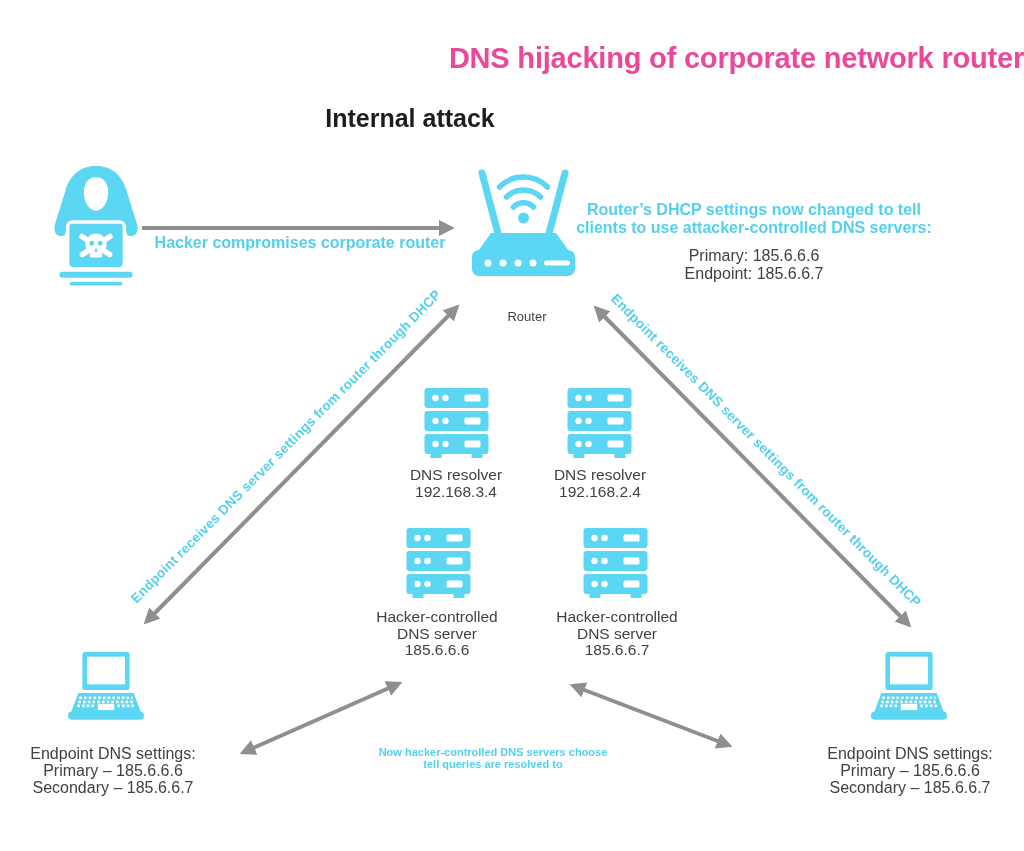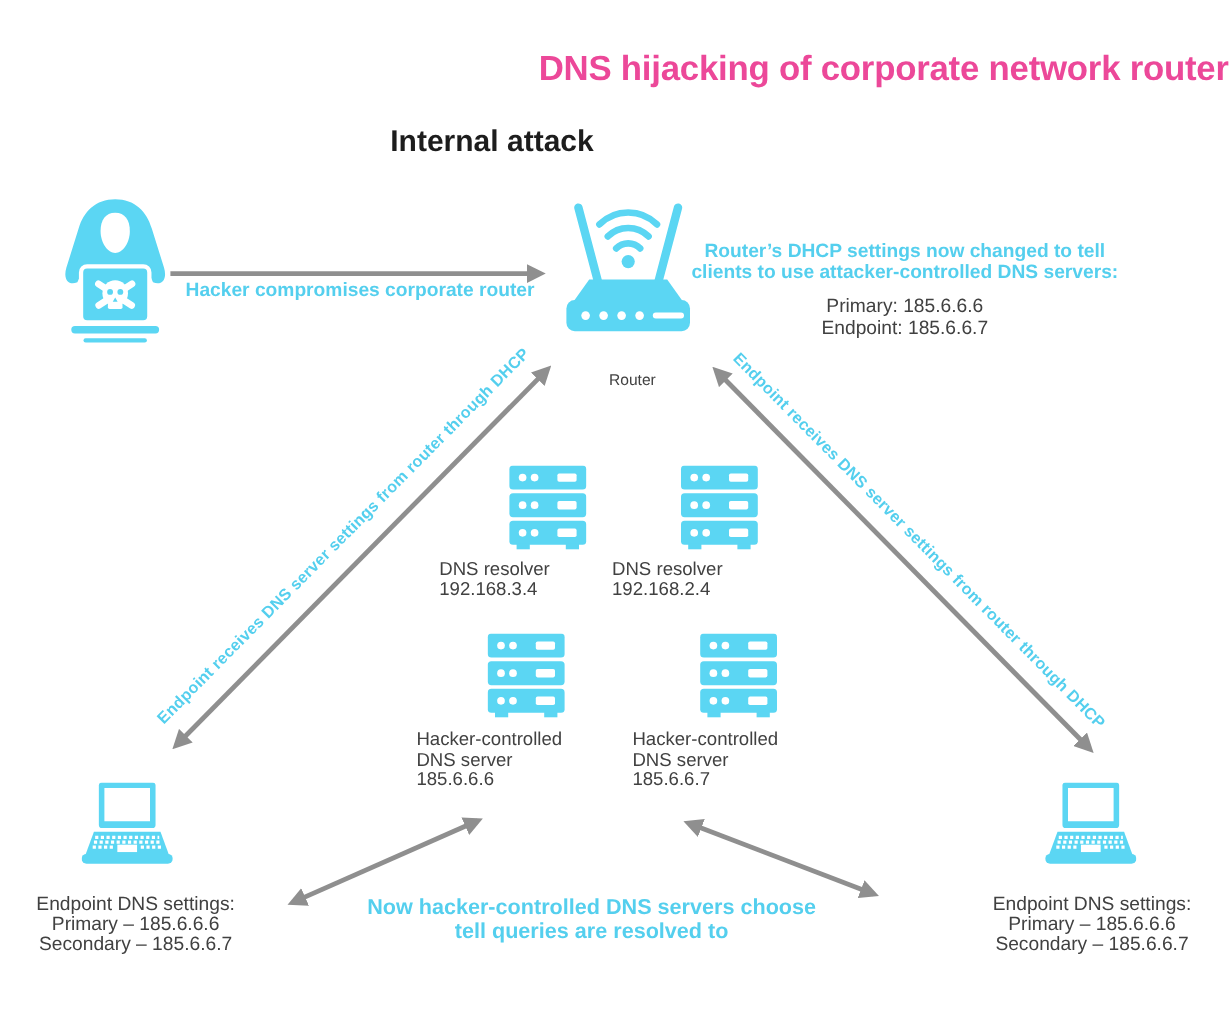--- a/index.html
+++ b/index.html
@@ -16,23 +16,23 @@
   .page-subtitle{
     left:0;top:104px;width:820px;text-align:center;
     font-size:25px;font-weight:700;color:#1d1d1d;
   }
   .cyan-label{color:#54cfee;font-weight:700;}
   .dark-label{color:#414141;}
   .lbl-compromise{left:130px;top:200px;width:340px;text-align:center;font-size:16px;line-height:1.12;margin-top:34px;}
   .lbl-router{left:467px;top:281px;width:120px;text-align:center;font-size:13px;margin-top:28px;}
   .dhcp-block{left:544px;top:201px;width:420px;text-align:center;font-size:16px;line-height:1.1;}
   .dhcp-block .ips{margin-top:11px;line-height:1.1;text-align:center;}
-  .node-label{width:180px;text-align:left;font-size:15.5px;line-height:1.08;}
+  .node-label{width:180px;text-align:center;font-size:15.5px;line-height:1.08;}
   .endpoint-label{width:230px;text-align:center;font-size:16px;line-height:1.05;}
-  .bottom-label{left:293px;top:746px;width:400px;text-align:center;font-size:18px;line-height:1.12;}
+  .bottom-label{left:293px;top:746px;width:400px;text-align:center;font-size:11px;line-height:1.12;}
   .diag-label{
     width:500px;text-align:center;font-size:13.5px;font-weight:700;color:#54cfee;
     letter-spacing:0.2px;
   }
   .diag-left{left:36px;top:439px;transform:rotate(-45.3deg);}
   .diag-right{left:516px;top:443px;transform:rotate(45.3deg);}
   svg{display:block;}
 </style>
 </head>
 <body>

